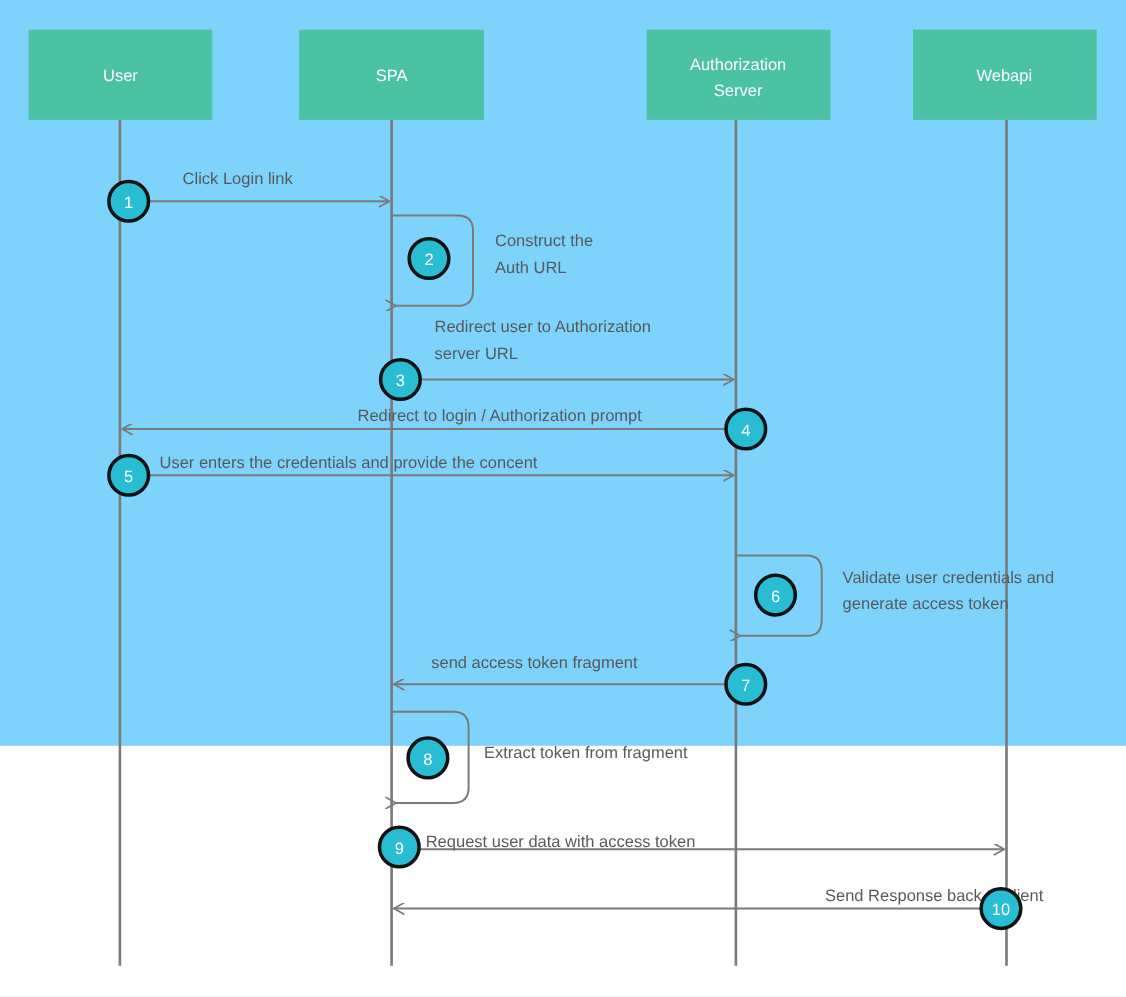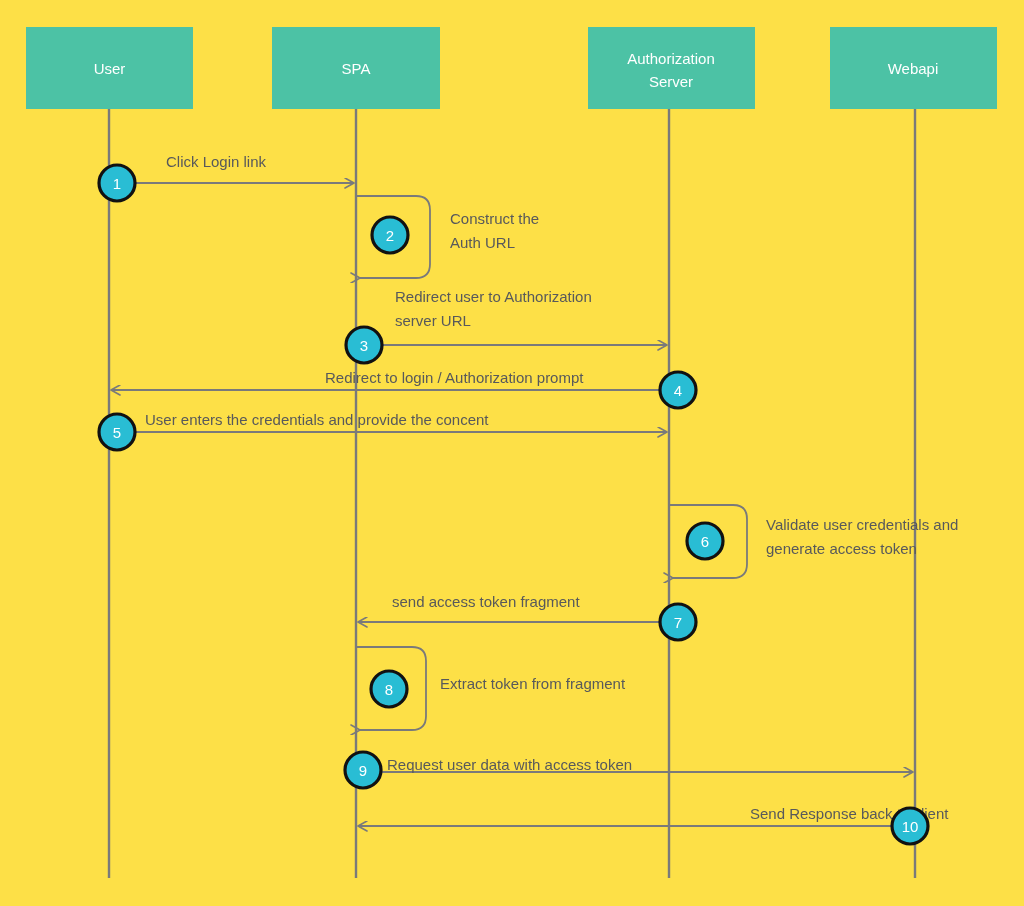--- a/index.html
+++ b/index.html
@@ -10,22 +10,22 @@
   }
   body {
     font-family: "Liberation Sans", sans-serif;
     width: 1024px;
     height: 906px;
     overflow: hidden;
   }
   #diagram-root {
     position: relative;
     width: 1024px;
-    height: 906px;
-    background: #fde047;
+    height: 678px;
+    background: #7dd3fc;
   }
   svg.diagram-canvas {
     position: absolute;
     top: 0;
     left: 0;
     width: 1024px;
     height: 906px;
     display: block;
   }
   .participant-label {

